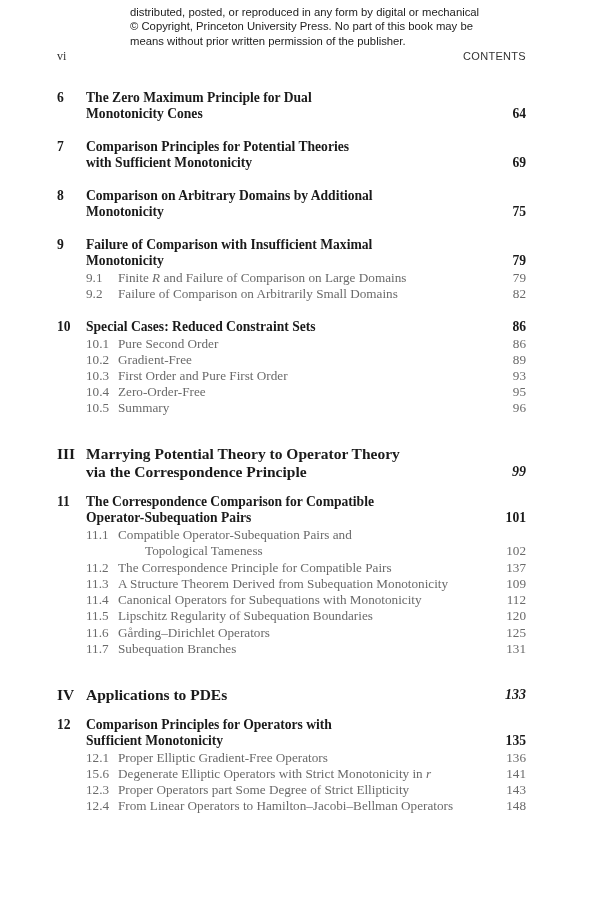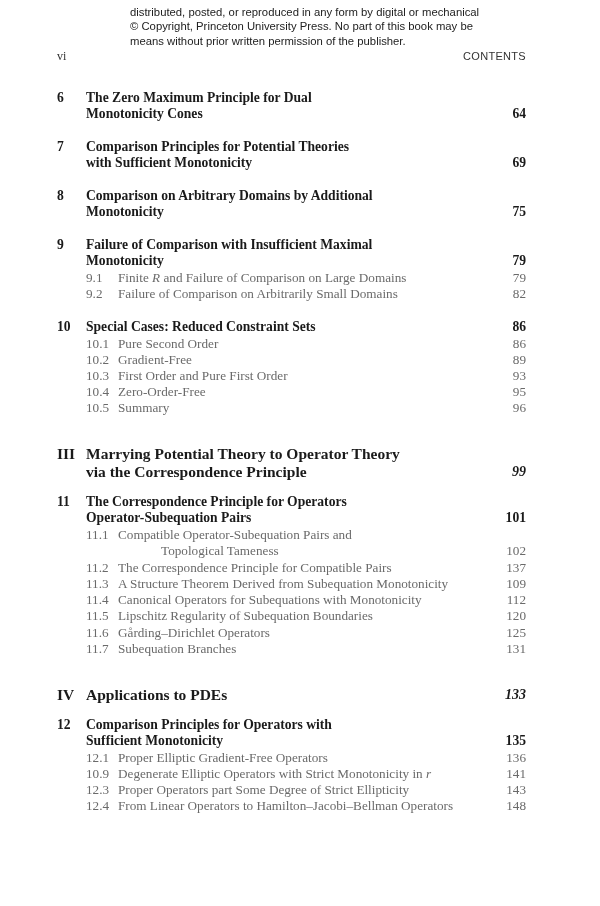--- a/index.html
+++ b/index.html
@@ -230,32 +230,32 @@
     <span class="num">III</span>
     <span class="title-line">Marrying Potential Theory to Operator Theory</span>
   </div>
   <div class="row part" style="top:463px">
     <span class="title-line">via the Correspondence Principle</span>
     <span class="page">99</span>
   </div>
 
   <div class="row chap" style="top:494px">
     <span class="num">11</span>
-    <span class="title-line">The Correspondence Principle for Operators</span>
+    <span class="title-line">The Correspondence Comparison for Compatible</span>
   </div>
   <div class="row chap" style="top:510px">
     <span class="title-line">Operator-Subequation Pairs</span>
     <span class="page">101</span>
   </div>
   <div class="row sec" style="top:527px">
     <span class="num">11.1</span>
     <span class="title-line">Compatible Operator-Subequation Pairs and</span>
   </div>
   <div class="row sec" style="top:543px">
-    <span class="title-line" style="left:104px">Topological Tameness</span>
+    <span class="title-line" style="left:88px">Topological Tameness</span>
     <span class="page">102</span>
   </div>
   <div class="row sec" style="top:560px">
     <span class="num">11.2</span>
     <span class="title-line">The Correspondence Principle for Compatible Pairs</span>
     <span class="page">137</span>
   </div>
   <div class="row sec" style="top:576px">
     <span class="num">11.3</span>
     <span class="title-line">A Structure Theorem Derived from Subequation Monotonicity</span>
@@ -295,21 +295,21 @@
   <div class="row chap" style="top:733px">
     <span class="title-line">Sufficient Monotonicity</span>
     <span class="page">135</span>
   </div>
   <div class="row sec" style="top:750px">
     <span class="num">12.1</span>
     <span class="title-line">Proper Elliptic Gradient-Free Operators</span>
     <span class="page">136</span>
   </div>
   <div class="row sec" style="top:766px">
-    <span class="num">10.9</span>
+    <span class="num">15.6</span>
     <span class="title-line"><span>Degenerate Elliptic Operators with Strict Monotonicity in </span><i class="math">r</i></span>
     <span class="page">141</span>
   </div>
   <div class="row sec" style="top:782px">
     <span class="num">12.3</span>
     <span class="title-line">Proper Operators part Some Degree of Strict Ellipticity</span>
     <span class="page">143</span>
   </div>
   <div class="row sec" style="top:798px">
     <span class="num">12.4</span>

